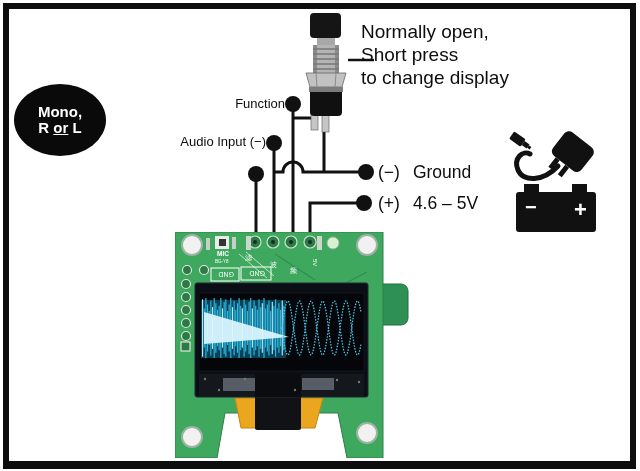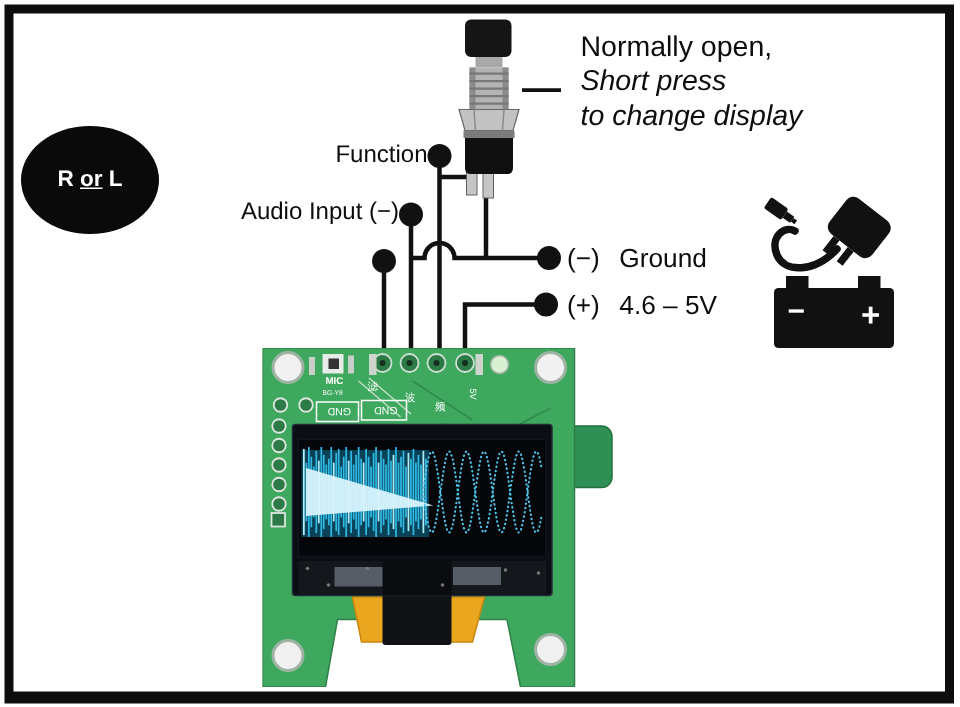--- a/index.html
+++ b/index.html
@@ -8,24 +8,24 @@
   .frame{position:absolute;left:3px;top:3px;right:4px;bottom:2px;
          border:6px solid #0d0d0d;border-bottom-width:8px;pointer-events:none;}
   .abs{position:absolute;}
   
   .mono{position:absolute;left:14px;top:84px;width:92px;height:72px;background:#0a0a0a;
         border-radius:50%;color:#fff;font-weight:bold;font-size:15px;line-height:16.5px;
         text-align:center;display:flex;flex-direction:column;justify-content:center;}
   .mono span{white-space:pre;}
   .mono .u{text-decoration:underline;}
   
-  .note{position:absolute;left:387px;top:20px;font-size:19px;line-height:23px;}
-  .note .it{font-style:italic;}
-  
-  .lbl{position:absolute;font-size:16px;line-height:20px;white-space:nowrap;}
+  .note{position:absolute;left:361px;top:20px;font-size:19px;line-height:23px;}
+  .note .it{}
+  
+  .lbl{position:absolute;font-size:13px;line-height:20px;white-space:nowrap;}
   .lbl-function{right:355px;top:94px;text-align:right;}
   .lbl-aneg{right:374px;top:132px;text-align:center;}
   .lbl-apos{right:392px;top:162px;text-align:right;}
   
   .rrow{position:absolute;left:378px;font-size:17.5px;line-height:20px;white-space:nowrap;}
   .rrow .sign{display:inline-block;min-width:30px;}
   .row-gnd{top:162px;}
   .row-pwr{top:193px;}
   svg{display:block;}
 </style>
@@ -244,20 +244,21 @@
           <circle cx="44" cy="158" r="1.2"></circle>
         <circle cx="70" cy="147" r="1.2"></circle>
           <circle cx="120" cy="158" r="1.2"></circle>
         <circle cx="162" cy="148" r="1.2"></circle>
           <circle cx="184" cy="150" r="1.2"></circle>
       </g>
     </g>
   </svg>
 
   <div class="mono">
+    <div>Mono,</div>
     <div><span>R </span><span class="u">or</span><span> L</span></div>
   </div>
 
   <div class="note">
     <div>Normally open,</div>
     <div class="it">Short press</div>
     <div class="it">to change display</div>
   </div>
 
   <div class="lbl lbl-function">Function</div>

